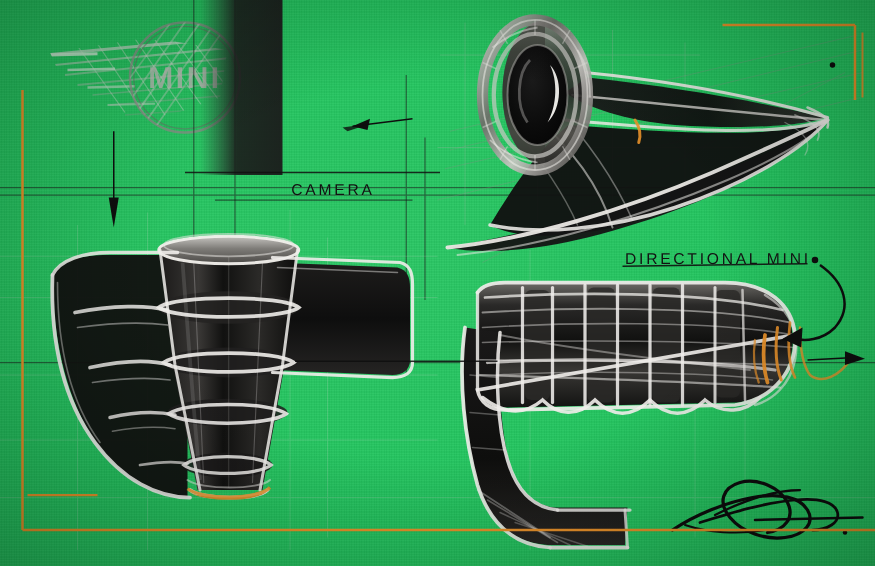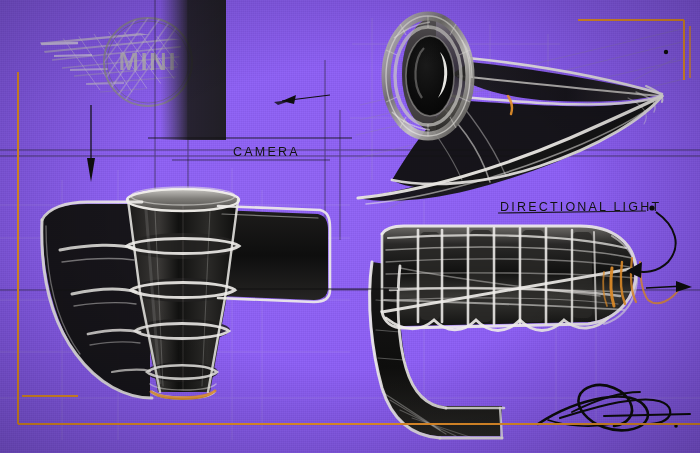--- a/index.html
+++ b/index.html
@@ -1,20 +1,20 @@
 <!DOCTYPE html>
 <html><head>
 <meta charset="utf-8">
 <style>
   html,body{margin:0;padding:0;background:#2f2f2f;}
   #board{
     position:relative;
     width:700px;height:453px;
     overflow:hidden;
-    background:#8b5cf6;
+    background:#22c55e;
     font-family:"Liberation Sans", sans-serif;
   }
   
   #grain{
     position:absolute;inset:0;
     background-image:
       repeating-linear-gradient(0deg, rgba(255,255,255,.022) 0 1px, rgba(0,0,0,.025) 1px 2px),
       repeating-linear-gradient(90deg, rgba(255,255,255,.018) 0 1px, rgba(0,0,0,.022) 1px 2px),
       radial-gradient(ellipse at 42% 46%, rgba(255,255,255,.045) 0%, rgba(0,0,0,0) 62%);
     pointer-events:none;
@@ -449,15 +449,15 @@
       <path d="M684,20 L684,80"></path>
       <path d="M690,26 L690,78" stroke-width="1.6" opacity=".9"></path>
       <path d="M22,396 L78,396" stroke-width="1.8"></path>
     </g>
   </svg>
 
   <div id="vignette"></div>
 
   <div class="lbl" style="left:233px;top:145px;">CAMERA</div>
 
-  <div class="lbl" style="left:500px;top:200px;">DIRECTIONAL LIGHT</div>
+  <div class="lbl" style="left:500px;top:200px;">DIRECTIONAL MINI</div>
 
 </div>
 
 </body></html>

